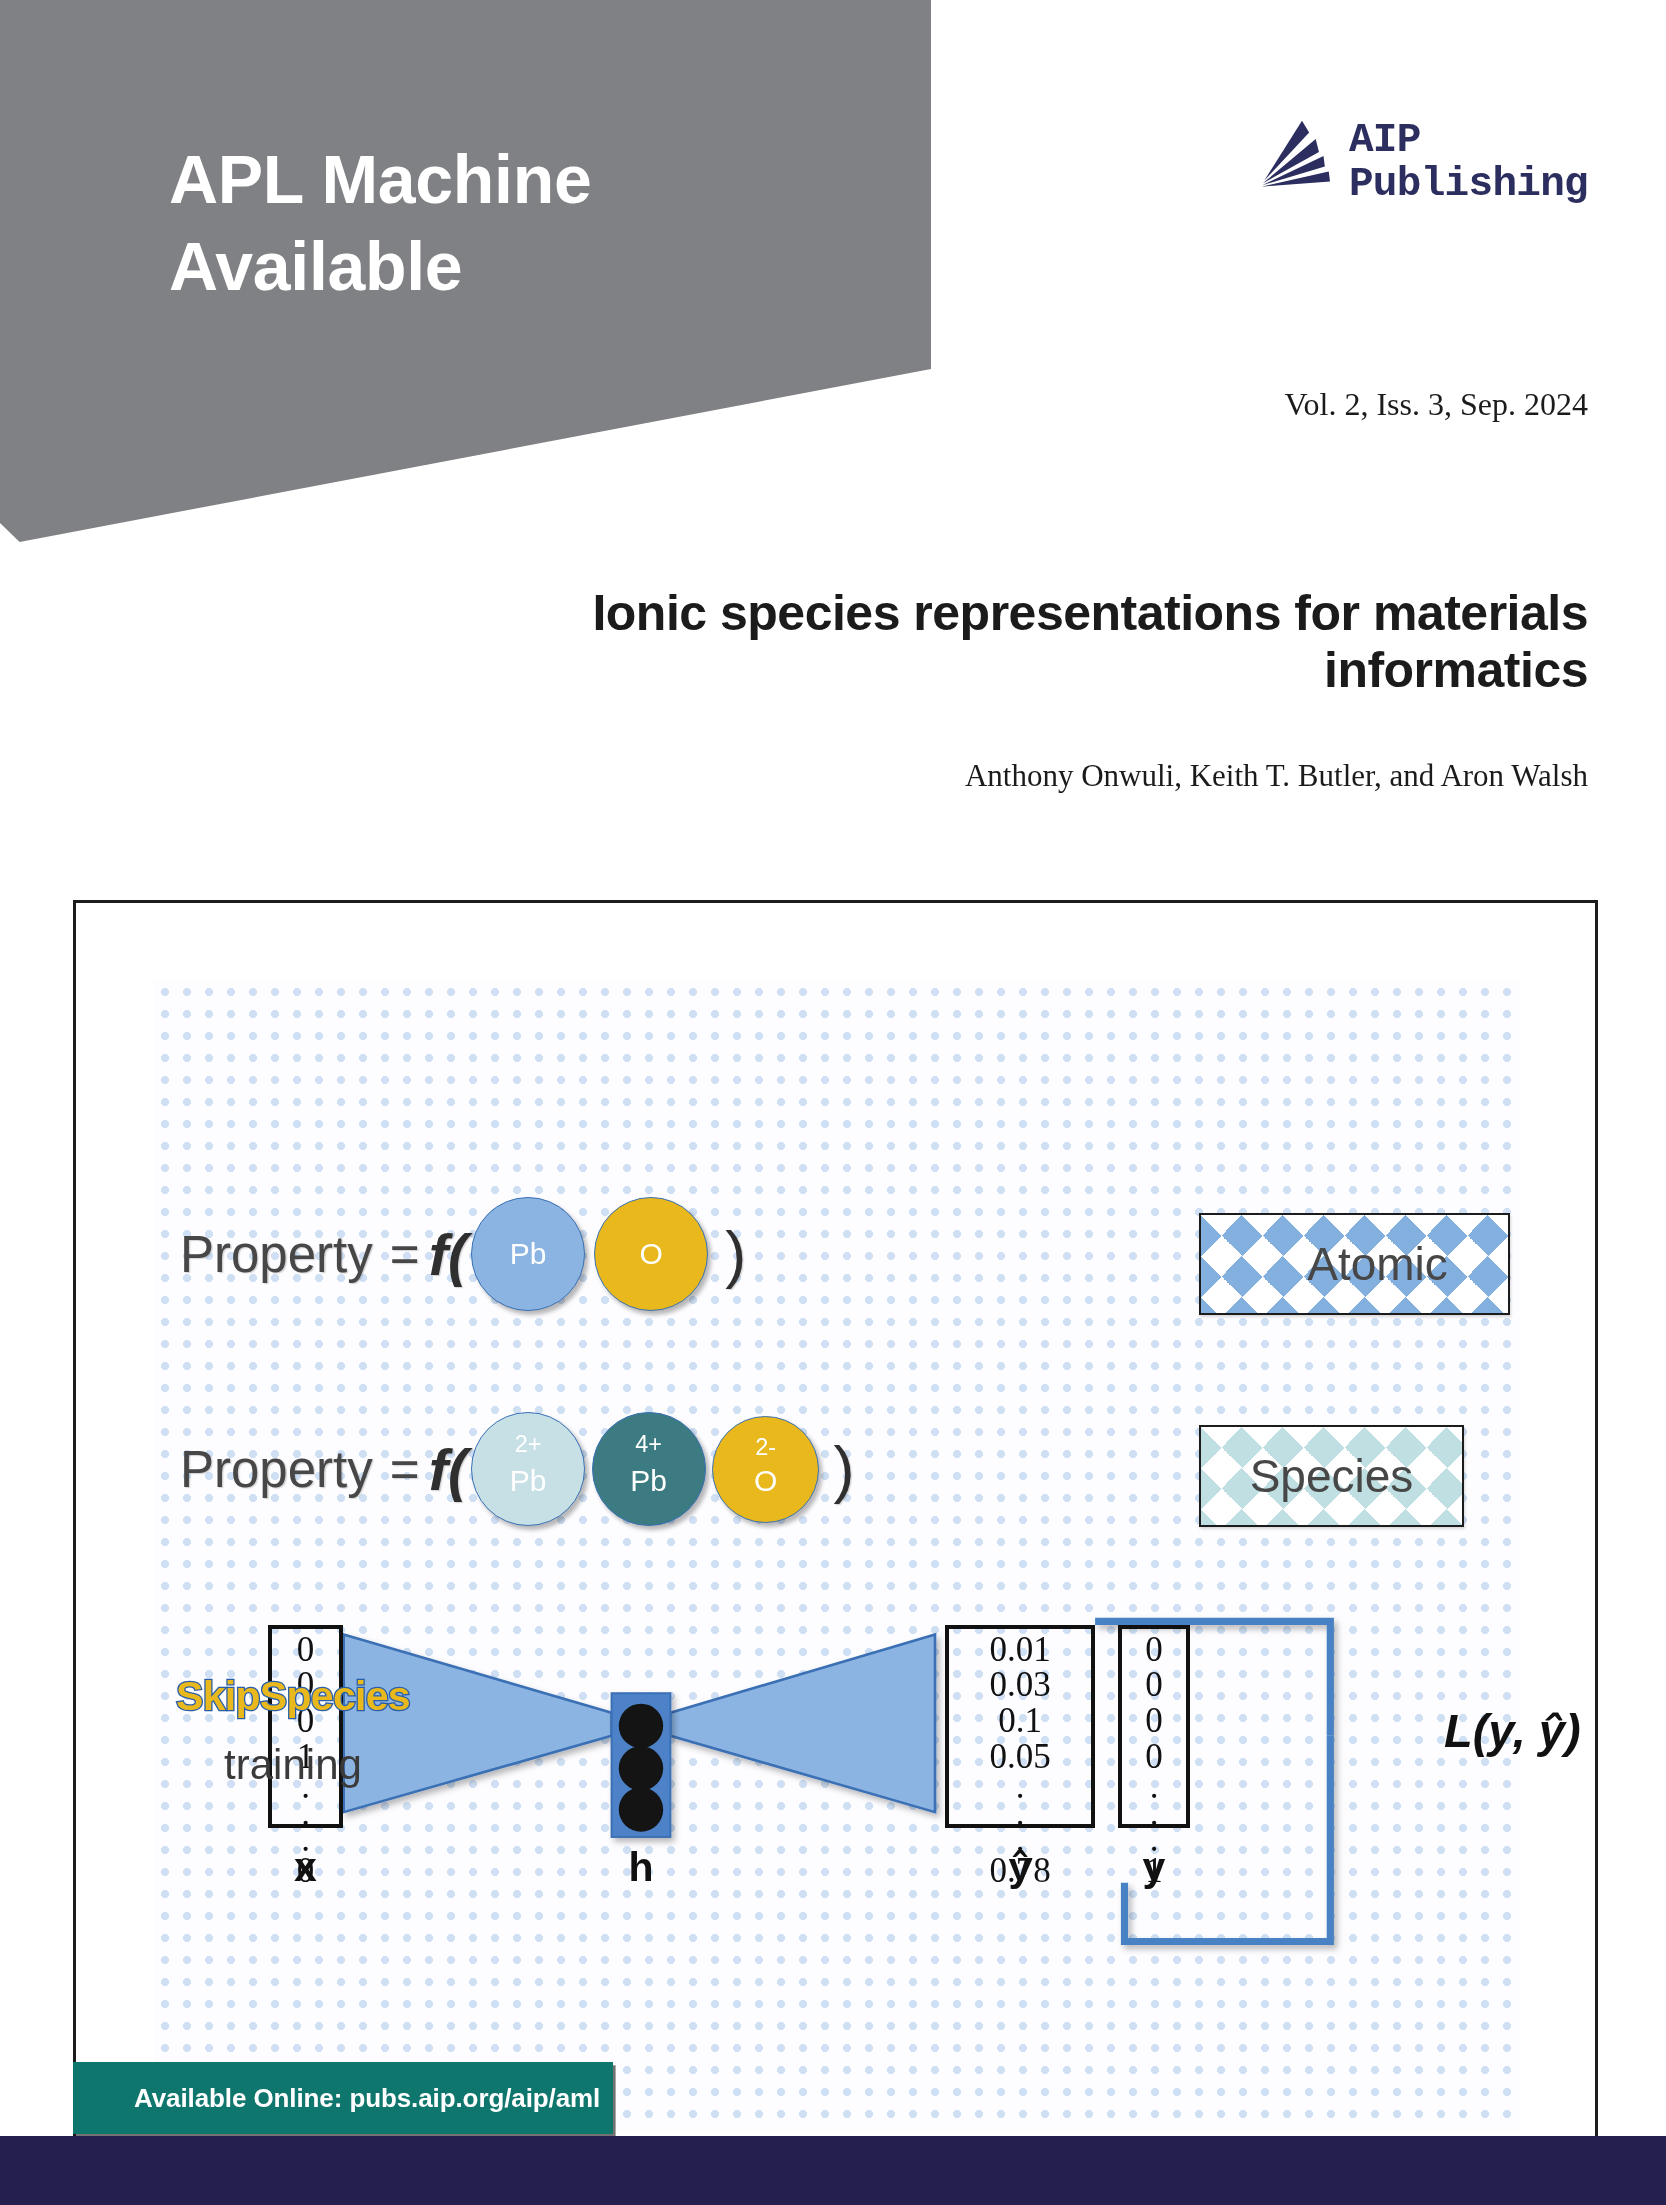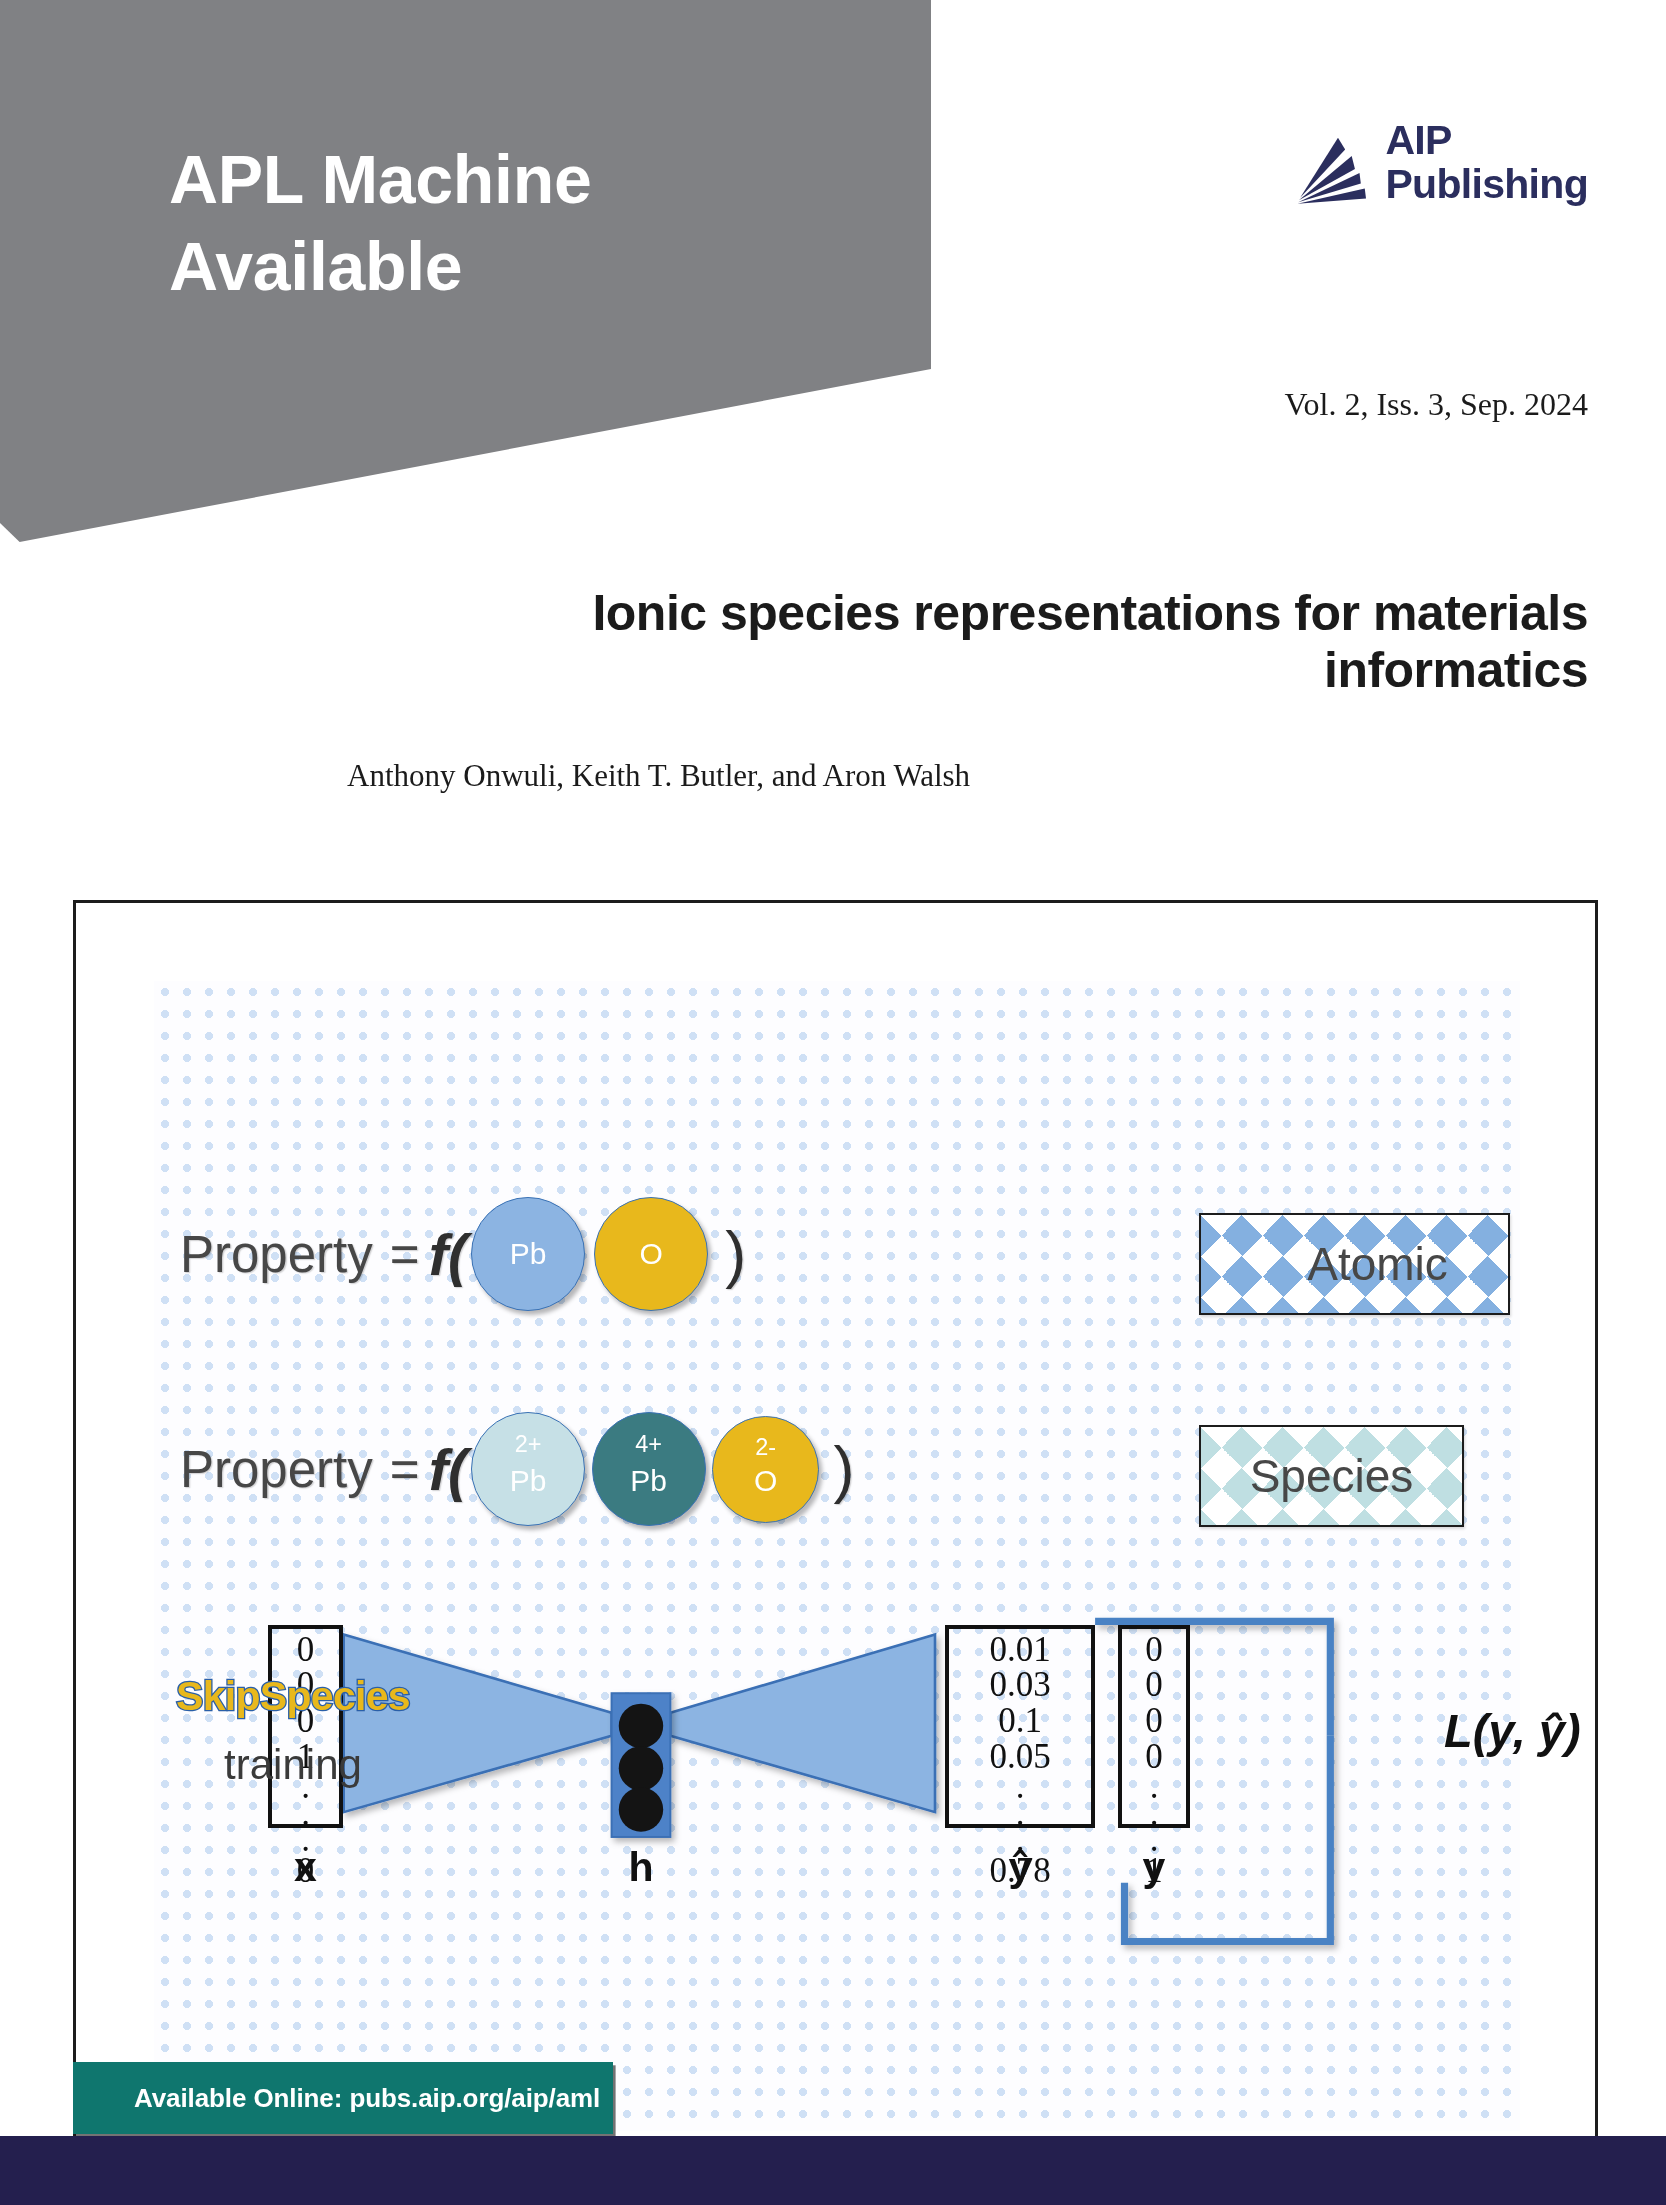--- a/index.html
+++ b/index.html
@@ -22,21 +22,21 @@
     width:653px;
     color:#ffffff;
     font-size:68px;line-height:1.28;
     font-weight:bold;
     letter-spacing:-0.3px;
   }
 
   
   #aip-logo{
     position:absolute;right:78px;top:118px;
-    display:flex;align-items:flex-end;gap:17px;
+    display:flex;align-items:flex-start;gap:17px;font-family:Liberation Mono, monospace;
   }
   #aip-logo-mark{width:77px;height:72px;display:block;}
   #aip-logo-words{
     color:#2b2e5e;
     font-weight:bold;
     font-size:41px;line-height:1.08;
     letter-spacing:-0.7px;
   }
 
   #issue-line{
@@ -49,20 +49,21 @@
   
   #article-title{
     position:absolute;right:78px;top:585px;width:1241px;
     text-align:right;
     font-size:50px;line-height:1.13;
     font-weight:bold;color:#1b1b1b;
     letter-spacing:-0.5px;
   }
   #article-authors{
     position:absolute;right:78px;top:758px;width:1241px;
+    text-align:right;
     font-family:"Liberation Serif", serif;
     font-size:31px;color:#1b1b1b;
   }
 
   
   #figure-frame{
     position:absolute;left:73px;top:900px;
     width:1519px;height:1271px;
     border:3.3px solid #1c1c1c;
     background:#ffffff;

